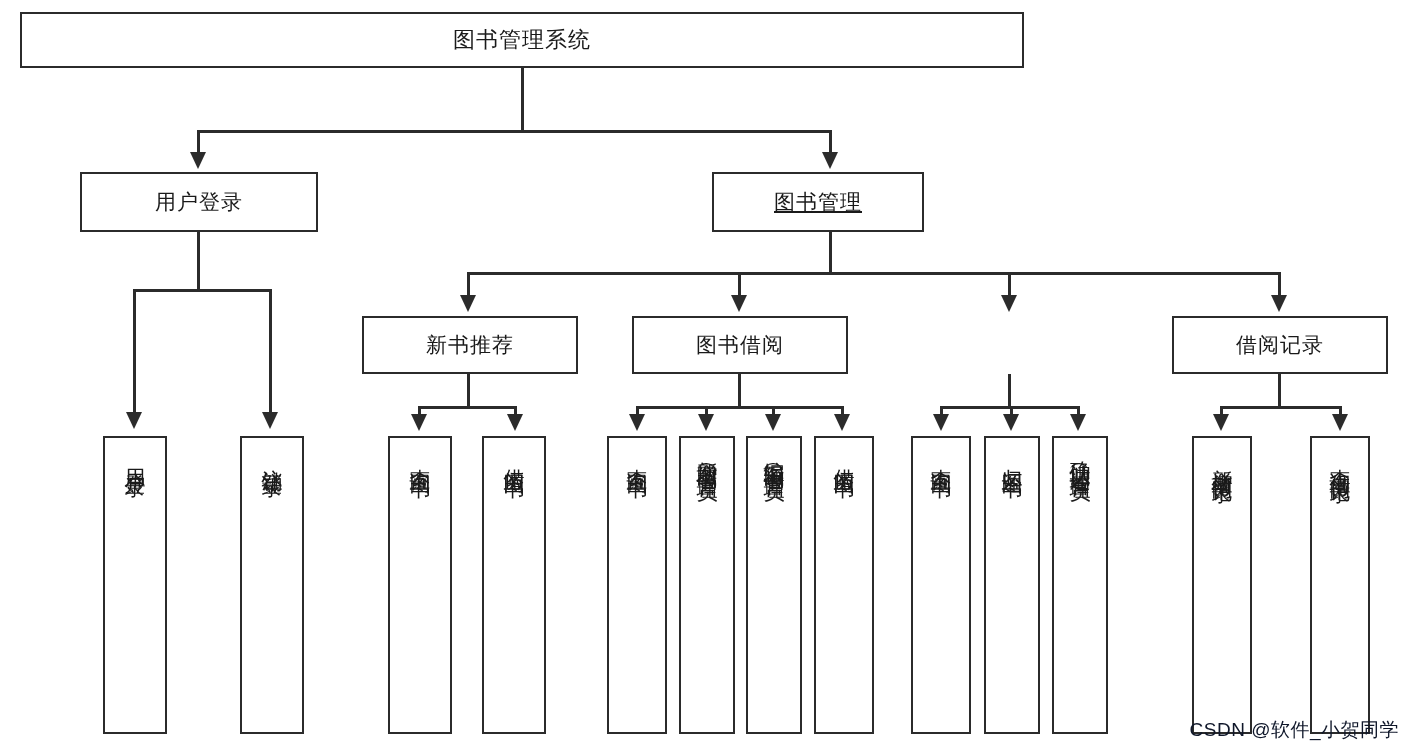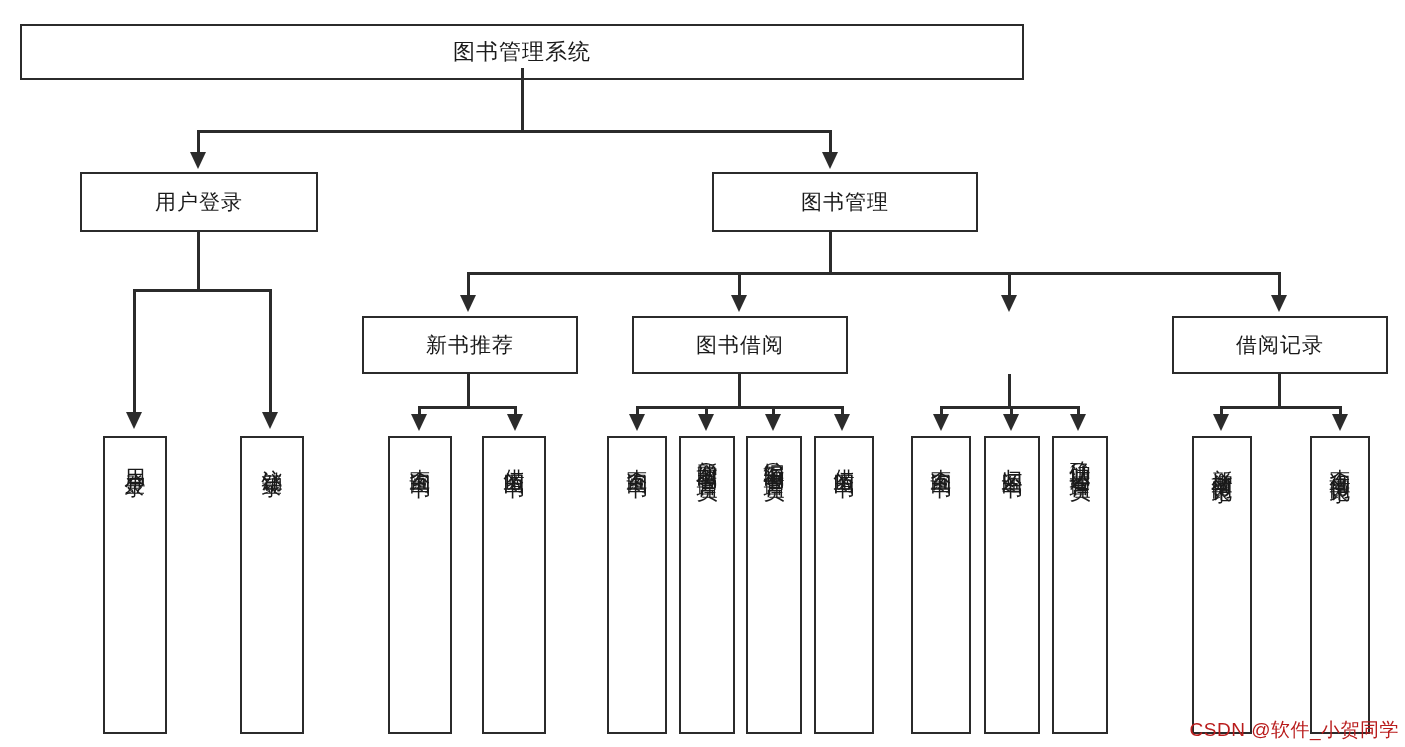--- a/index.html
+++ b/index.html
@@ -62,40 +62,40 @@
     border-right: 8px solid transparent;
     border-top: 17px solid #2b2b2b;
   }
 
   
   #watermark {
     position: absolute;
     right: 6px;
     bottom: 4px;
     font-size: 19px;
-    color: #b91c1c;
+    color: #0f172a;
     white-space: nowrap;
     letter-spacing: 0.5px;
     pointer-events: none;
   }
 </style>
 </head>
 <body>
 
 <div id="canvas">
 
-  <div class="node root" style="left:20px; top:24px; width:1004px; height:56px;">
+  <div class="node root" style="left:20px; top:12px; width:1004px; height:56px;">
     <span class="lbl">图书管理系统</span>
   </div>
 
   <div class="node" style="left:80px; top:172px; width:238px; height:60px;">
     <span class="lbl">用户登录</span>
   </div>
 
-  <div class="node" style="left:712px; top:172px; width:266px; height:60px;">
+  <div class="node" style="left:712px; top:172px; width:212px; height:60px;text-decoration:underline;">
     <span class="lbl">图书管理</span>
   </div>
 
   <div class="node" style="left:362px; top:316px; width:216px; height:58px;">
     <span class="lbl">新书推荐</span>
   </div>
 
   <div class="node" style="left:632px; top:316px; width:216px; height:58px;">
     <span class="lbl">图书借阅</span>
   </div>

